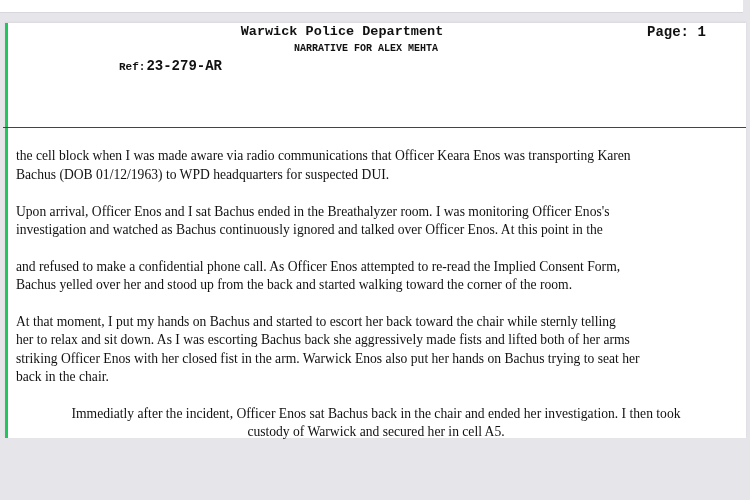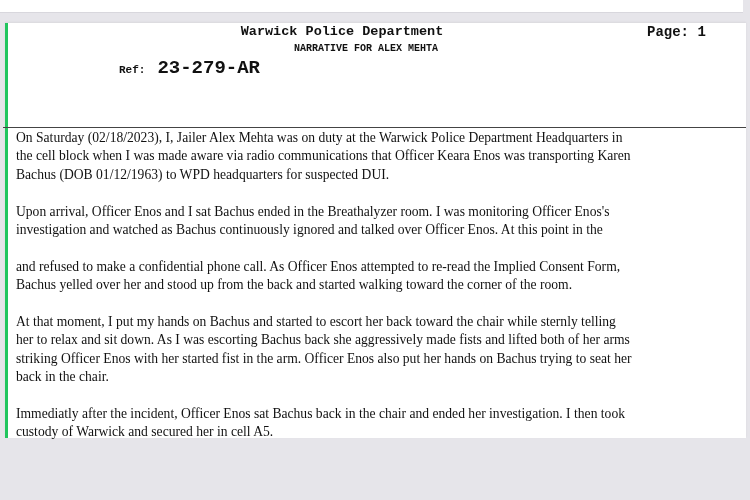--- a/index.html
+++ b/index.html
@@ -74,75 +74,75 @@
     .hdr-ref {
       position: absolute;
       left: 103px;
       top: 34px;
       font-family: "Liberation Mono", monospace;
       font-weight: bold;
       color: #111;
       white-space: nowrap;
     }
     .hdr-ref .ref-label { font-size: 11px; margin-left: 8px; }
-    .hdr-ref .ref-value { font-size: 19px; margin-left: 12px; }
+    .hdr-ref .ref-value { font-size: 14px; margin-left: 1px; }
     .rule {
       position: absolute;
       left: -5px;
       top: 104px;
       width: 743px;
       height: 0;
       border-top: 1.5px solid #444;
     }
     .body-text {
       position: absolute;
       left: 8px;
       top: 106px;
       width: 720px;
       font-family: "Liberation Serif", serif;
       font-size: 13.6px;
       line-height: 18.4px;
       color: #111;
     }
     .para { margin: 0 0 18.4px 0; }
-    .para.centered { }
+    .para.centered { text-align: center; }
   </style>
 </head>
 <body>
 
 <div class="viewer">
   <div class="prev-page"></div>
 
   <div class="page">
     <div class="hdr-title">Warwick Police Department</div>
     <div class="hdr-page">Page: 1</div>
     <div class="hdr-sub">NARRATIVE FOR ALEX MEHTA</div>
     <div class="hdr-ref">
       <span class="ref-label">Ref:</span><span class="ref-value">23-279-AR</span>
     </div>
 
     <div class="rule"></div>
 
     <div class="body-text">
       <p class="para">
-        <span>On Saturday (02/18/2023), I, Jailer Alex Mehta was on duty at the Warwick Police Department Headquarters in</span><br>
+        <br>
         <span>the cell block when I was made aware via radio communications that Officer Keara Enos was transporting Karen</span><br>
         <span>Bachus (DOB 01/12/1963) to WPD headquarters for suspected DUI.</span>
       </p>
       <p class="para">
         <span>Upon arrival, Officer Enos and I sat Bachus ended in the Breathalyzer room. I was monitoring Officer Enos's</span><br>
         <span>investigation and watched as Bachus continuously ignored and talked over Officer Enos. At this point in the</span><br>
         <br>
         <span>and refused to make a confidential phone call. As Officer Enos attempted to re-read the Implied Consent Form,</span><br>
         <span>Bachus yelled over her and stood up from the back and started walking toward the corner of the room.</span>
       </p>
       <p class="para">
         <span>At that moment, I put my hands on Bachus and started to escort her back toward the chair while sternly telling</span><br>
         <span>her to relax and sit down. As I was escorting Bachus back she aggressively made fists and lifted both of her arms</span><br>
-        <span>striking Officer Enos with her started fist in the arm. Officer Enos also put her hands on Bachus trying to seat her</span><br>
+        <span>striking Officer Enos with her closed fist in the arm. Warwick Enos also put her hands on Bachus trying to seat her</span><br>
         <span>back in the chair.</span>
       </p>
       <p class="para centered">
         <span>Immediatly after the incident, Officer Enos sat Bachus back in the chair and ended her investigation. I then took</span><br>
         <span>custody of Warwick and secured her in cell A5.</span>
       </p>
     </div>
   </div>
 </div>
 

